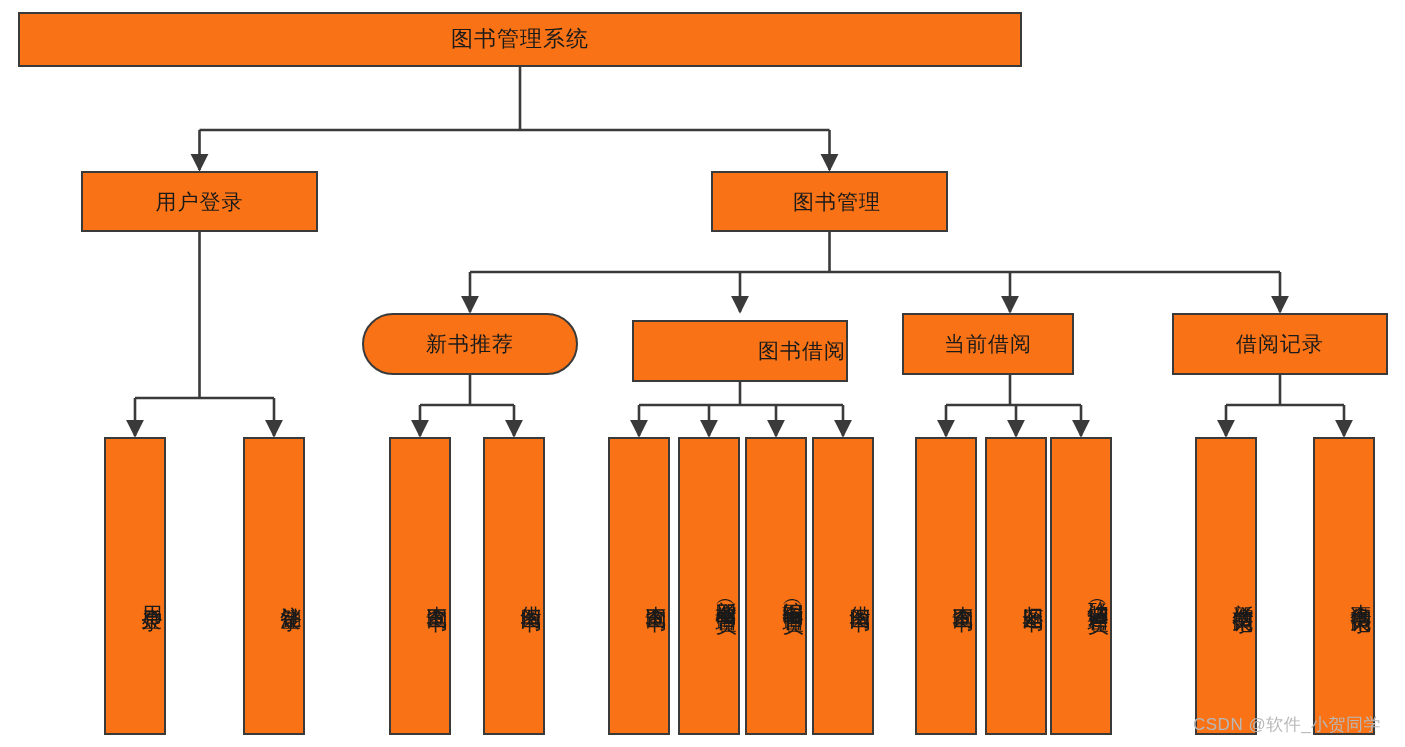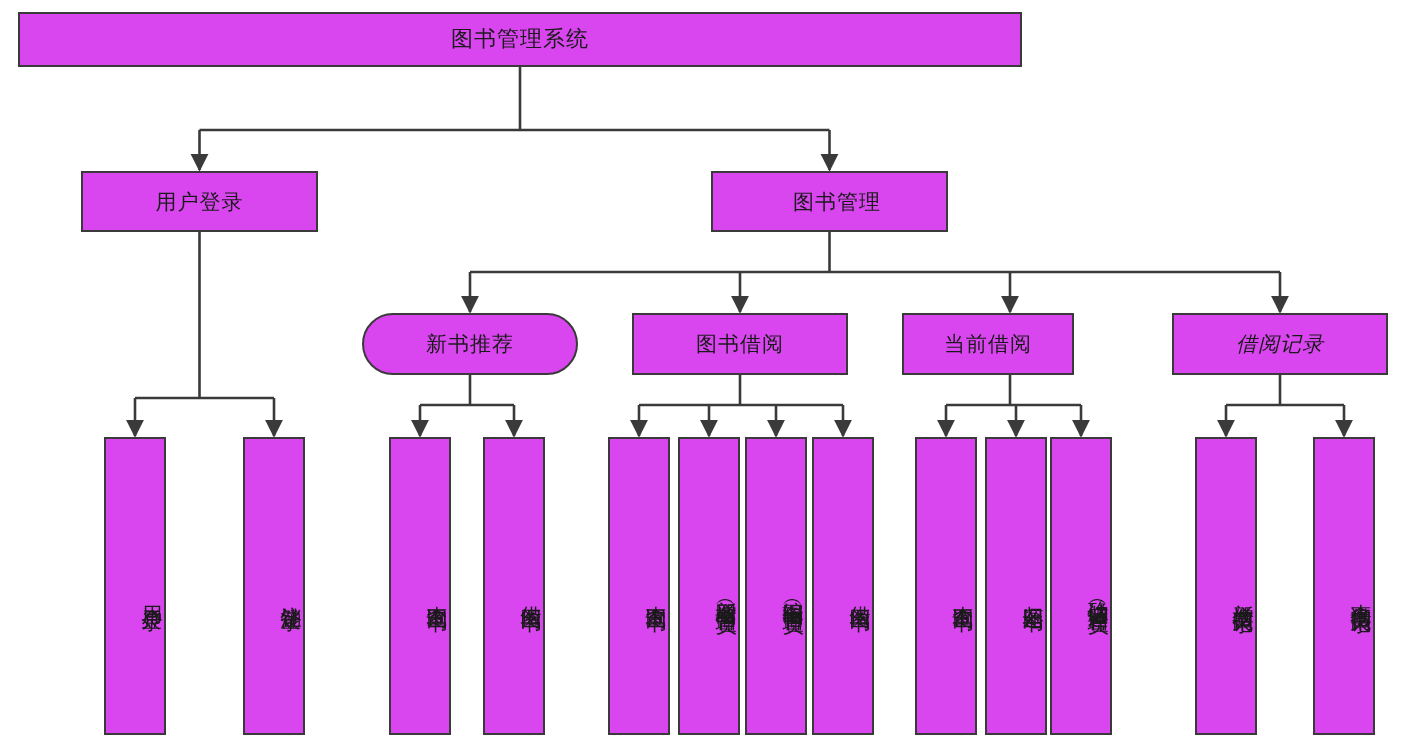--- a/index.html
+++ b/index.html
@@ -22,21 +22,21 @@
     position: absolute;
     left: 0;
     top: 0;
     width: 1405px;
     height: 747px;
     pointer-events: none;
   }
   .node {
     position: absolute;
     box-sizing: border-box;
-    background: #d946ef;
+    background: #f97316;
     border: 2px solid #3a3a3a;
     display: flex;
     align-items: center;
     justify-content: center;
     color: #1a1a1a;
     z-index: 2;
   }
   .node.horiz {
     font-size: 21px;
     letter-spacing: 1px;
@@ -121,27 +121,27 @@
       </div>
       <div class="node horiz" style="left: 81px; top: 171px; width: 237px; height: 61px;">
         <span>用户登录</span>
       </div>
       <div class="node horiz" style="left: 711px; top: 171px; width: 237px; height: 61px; padding-left: 15px;">
         <span>图书管理</span>
       </div>
       <div class="node horiz" style="left: 362px; top: 313px; width: 216px; height: 62px; border-radius: 31px;">
         <span>新书推荐</span>
       </div>
-      <div class="node horiz" style="left: 632px; top: 313px; width: 216px; height: 62px;">
+      <div class="node horiz" style="left: 632px; top: 320px; width: 216px; height: 62px; justify-content: flex-end;">
         <span>图书借阅</span>
       </div>
       <div class="node horiz" style="left: 902px; top: 313px; width: 172px; height: 62px;">
         <span>当前借阅</span>
       </div>
-      <div class="node horiz" style="left: 1172px; top: 313px; width: 216px; height: 62px; font-style: italic;">
+      <div class="node horiz" style="left: 1172px; top: 313px; width: 216px; height: 62px;">
         <span>借阅记录</span>
       </div>
       <div class="node vert" style="left: 104px; top: 437px; width: 62px; height: 298px;">
         <span>用户登录</span>
       </div>
       <div class="node vert" style="left: 243px; top: 437px; width: 62px; height: 298px;">
         <span>注销登录</span>
       </div>
       <div class="node vert" style="left: 389px; top: 437px; width: 62px; height: 298px;">
         <span>查询图书</span>
@@ -171,14 +171,15 @@
         <span>确认归还（管理员）</span>
       </div>
       <div class="node vert" style="left: 1195px; top: 437px; width: 62px; height: 298px;">
         <span>新增借阅记录</span>
       </div>
       <div class="node vert" style="left: 1313px; top: 437px; width: 62px; height: 298px;">
         <span>查询借阅记录</span>
       </div>
     </div>
 
+  <div class="watermark">CSDN @软件_小贺同学</div>
 
 </div>
 
 </body></html>

